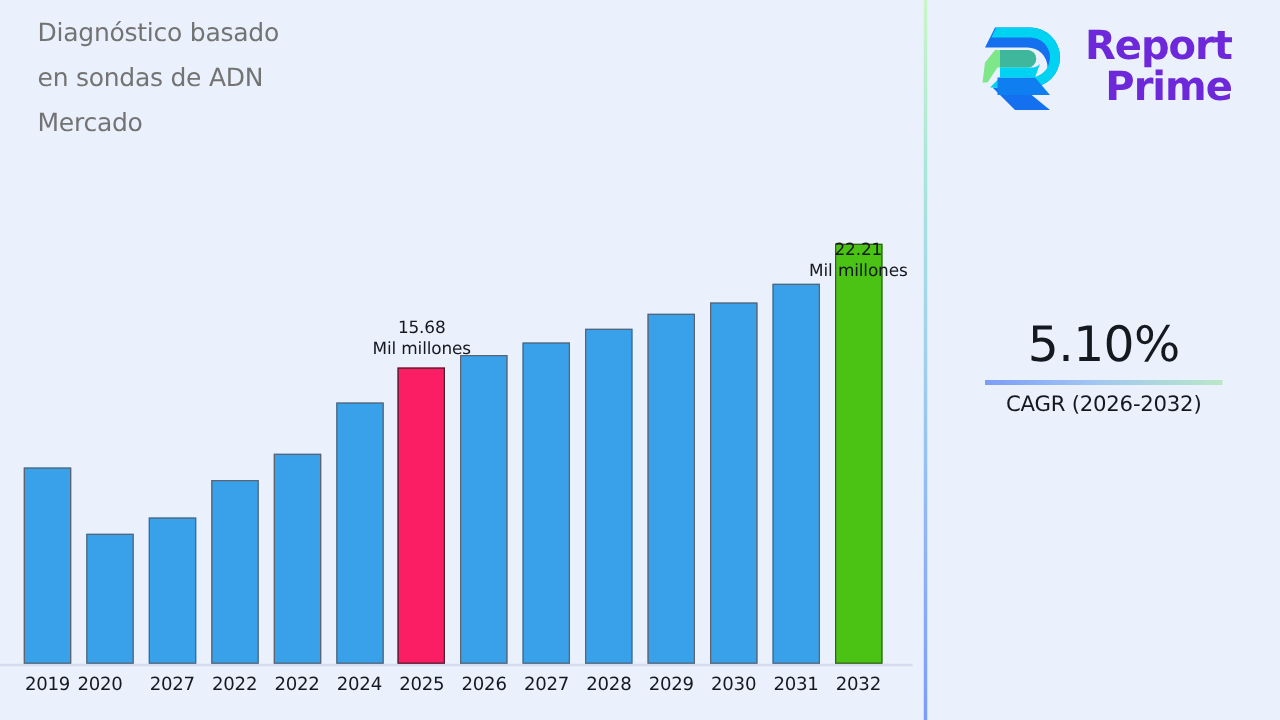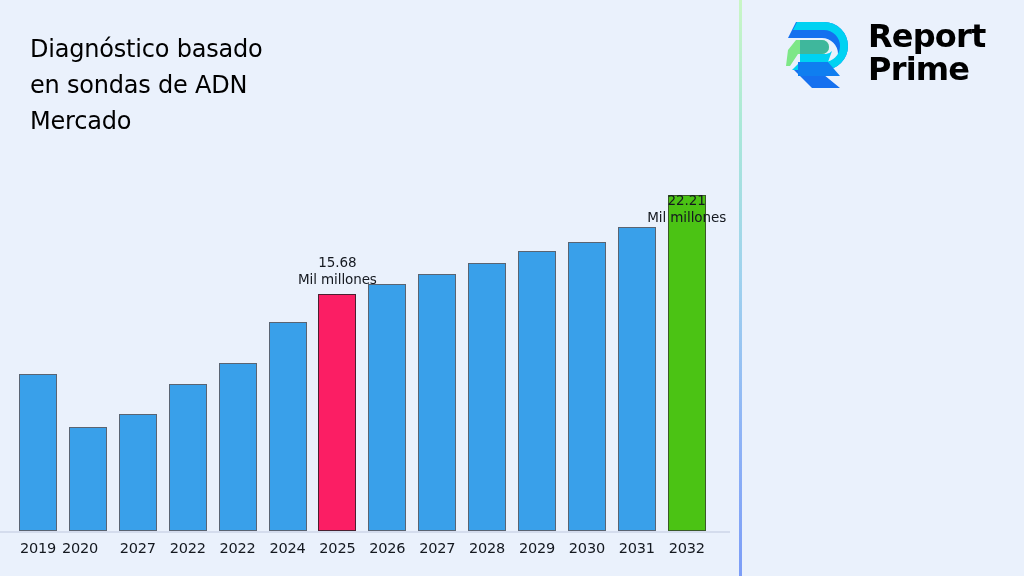--- a/index.html
+++ b/index.html
@@ -12,24 +12,23 @@
   }
   #root{position:absolute;inset:0;}
 
   
   .left-panel{
     position:absolute;left:0;top:0;width:739px;height:576px;
     background:#eaf1fc;
   }
   .chart-title{
     position:absolute;left:30px;top:8px;width:420px;
-    font-size:24px;line-height:36px;color:#000000;
+    font-size:20px;line-height:36px;color:#737373;
     font-weight:400;letter-spacing:-0.2px;
     white-space:pre-line;
-    margin-top:23px;
   }
 
   
   .plot{
     position:absolute;left:0;top:0;width:739px;height:532px;
   }
   .axis-line{
     position:absolute;left:0;top:531px;width:730px;height:1.5px;
     background:#d4dced;
   }
@@ -71,23 +70,24 @@
     position:absolute;left:742px;top:0;width:282px;height:576px;
     background:#eaf1fc;
   }
   .logo{
     position:absolute;left:36px;top:12px;width:226px;height:82px;
     display:flex;align-items:center;gap:12px;
   }
   .logo-mark{width:78px;height:74px;flex:0 0 auto;}
   .logo-text{
     font-size:32px;line-height:33px;font-weight:bold;
-    color:#000000;letter-spacing:-0.8px;
+    color:#6d28d9;letter-spacing:-0.8px;
     white-space:pre-line;
     font-family:"DejaVu Sans", sans-serif;
+    text-align:right;
   }
 
   .cagr-block{
     position:absolute;left:0;top:254px;width:282px;text-align:center;
   }
   .cagr-value{
     font-size:39px;color:#14181f;line-height:46px;letter-spacing:-0.5px;
   }
   .cagr-rule{
     width:190px;height:3.5px;margin:4px auto 6px auto;
@@ -163,15 +163,20 @@
           <path d="M10 34 L18 24 H44 a7 7 0 0 1 0 14 H20 L12 50 H8 Z" fill="#7ee787"></path>
           <path d="M22 24 H44 a7 7 0 0 1 0 14 H22 Z" fill="#3fb79c"></path>
           <path d="M20 46 H50 L62 60 H20 Z" fill="#0f7ef0"></path>
           <path d="M22 38 H48 a9 9 0 0 0 6 -3 L50 46 H22 Z" fill="#00d2f2"></path>
         </svg>
       </span>
       <span class="logo-text">Report
 Prime</span>
     </div>
 
+    <div class="cagr-block">
+      <div class="cagr-value">5.10%</div>
+      <div class="cagr-rule"></div>
+      <div class="cagr-caption">CAGR (2026-2032)</div>
+    </div>
   </div>
 
 </div>
 
 </body></html>

